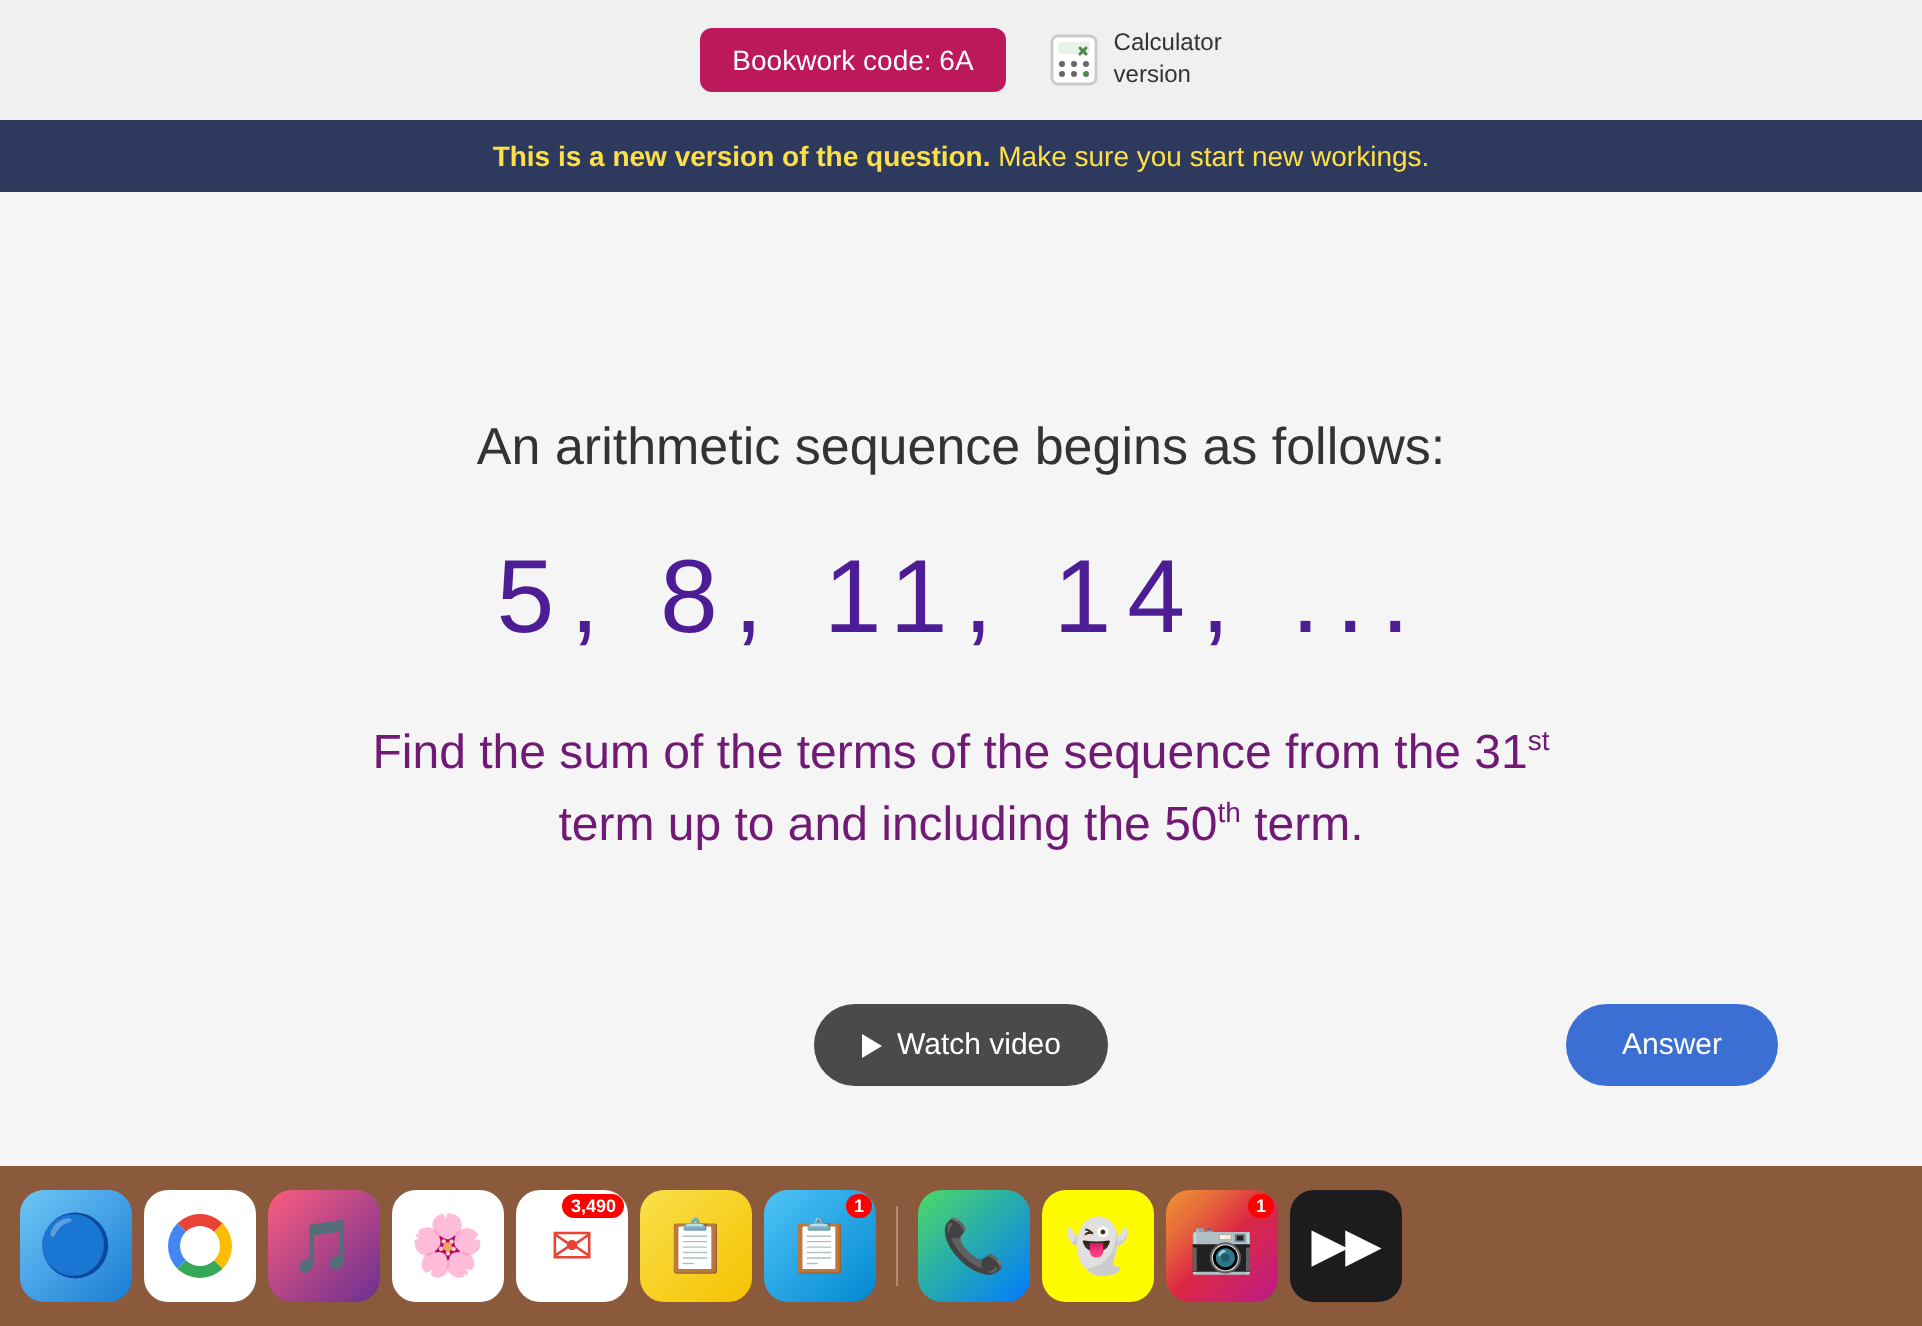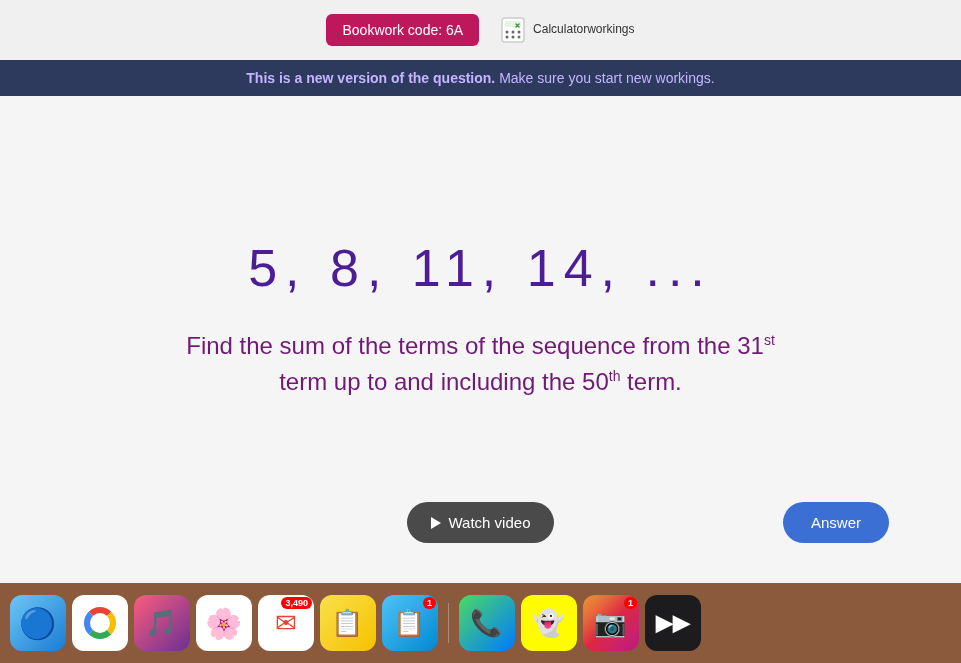--- a/index.html
+++ b/index.html
@@ -51,29 +51,29 @@
       width: 28px;
       height: 28px;
       display: flex;
       align-items: center;
       justify-content: center;
       font-size: 18px;
     }
 
     .calc-text {
       display: flex;
-      flex-direction: row;
+      flex-direction: column;
       font-size: 12px;
       line-height: 1.3;
     }
 
     
     .banner {
       background: #2d3a5e;
-      color: #c4b5fd;
+      color: #fde047;
       text-align: center;
       padding: 10px;
       font-size: 14px;
     }
 
     .banner strong {
       font-weight: 700;
     }
 
     
@@ -253,33 +253,34 @@
           <circle cx="14" cy="16" r="1.5" fill="#666"></circle>
           <circle cx="20" cy="16" r="1.5" fill="#666"></circle>
           <circle cx="8" cy="21" r="1.5" fill="#666"></circle>
           <circle cx="14" cy="21" r="1.5" fill="#666"></circle>
           <circle cx="20" cy="21" r="1.5" fill="#4a8a4a"></circle>
           <path d="M17 8 L20 11 M20 8 L17 11" stroke="#4a8a4a" stroke-width="1.5" stroke-linecap="round"></path>
         </svg>
       </div>
       <div class="calc-text">
         <span>Calculator</span>
-        <span>workings</span>
+        <span>version</span>
       </div>
     </div>
   </div>
 
   <div class="banner">
     <strong>This is a new version of the question.</strong>
     <span> Make sure you start new workings.</span>
   </div>
 
   <div class="question-area">
     <div class="question-content">
 
+      <div class="question-intro">An arithmetic sequence begins as follows:</div>
 
       <div class="sequence-display">5,    8,   11,   14,   ...</div>
 
       <div class="question-body">
         <span>Find the sum of the terms of the sequence from the 31</span><sup>st</sup><br>
         <span>term up to and including the 50</span><sup>th</sup><span> term.</span>
       </div>
 
     </div>
 

